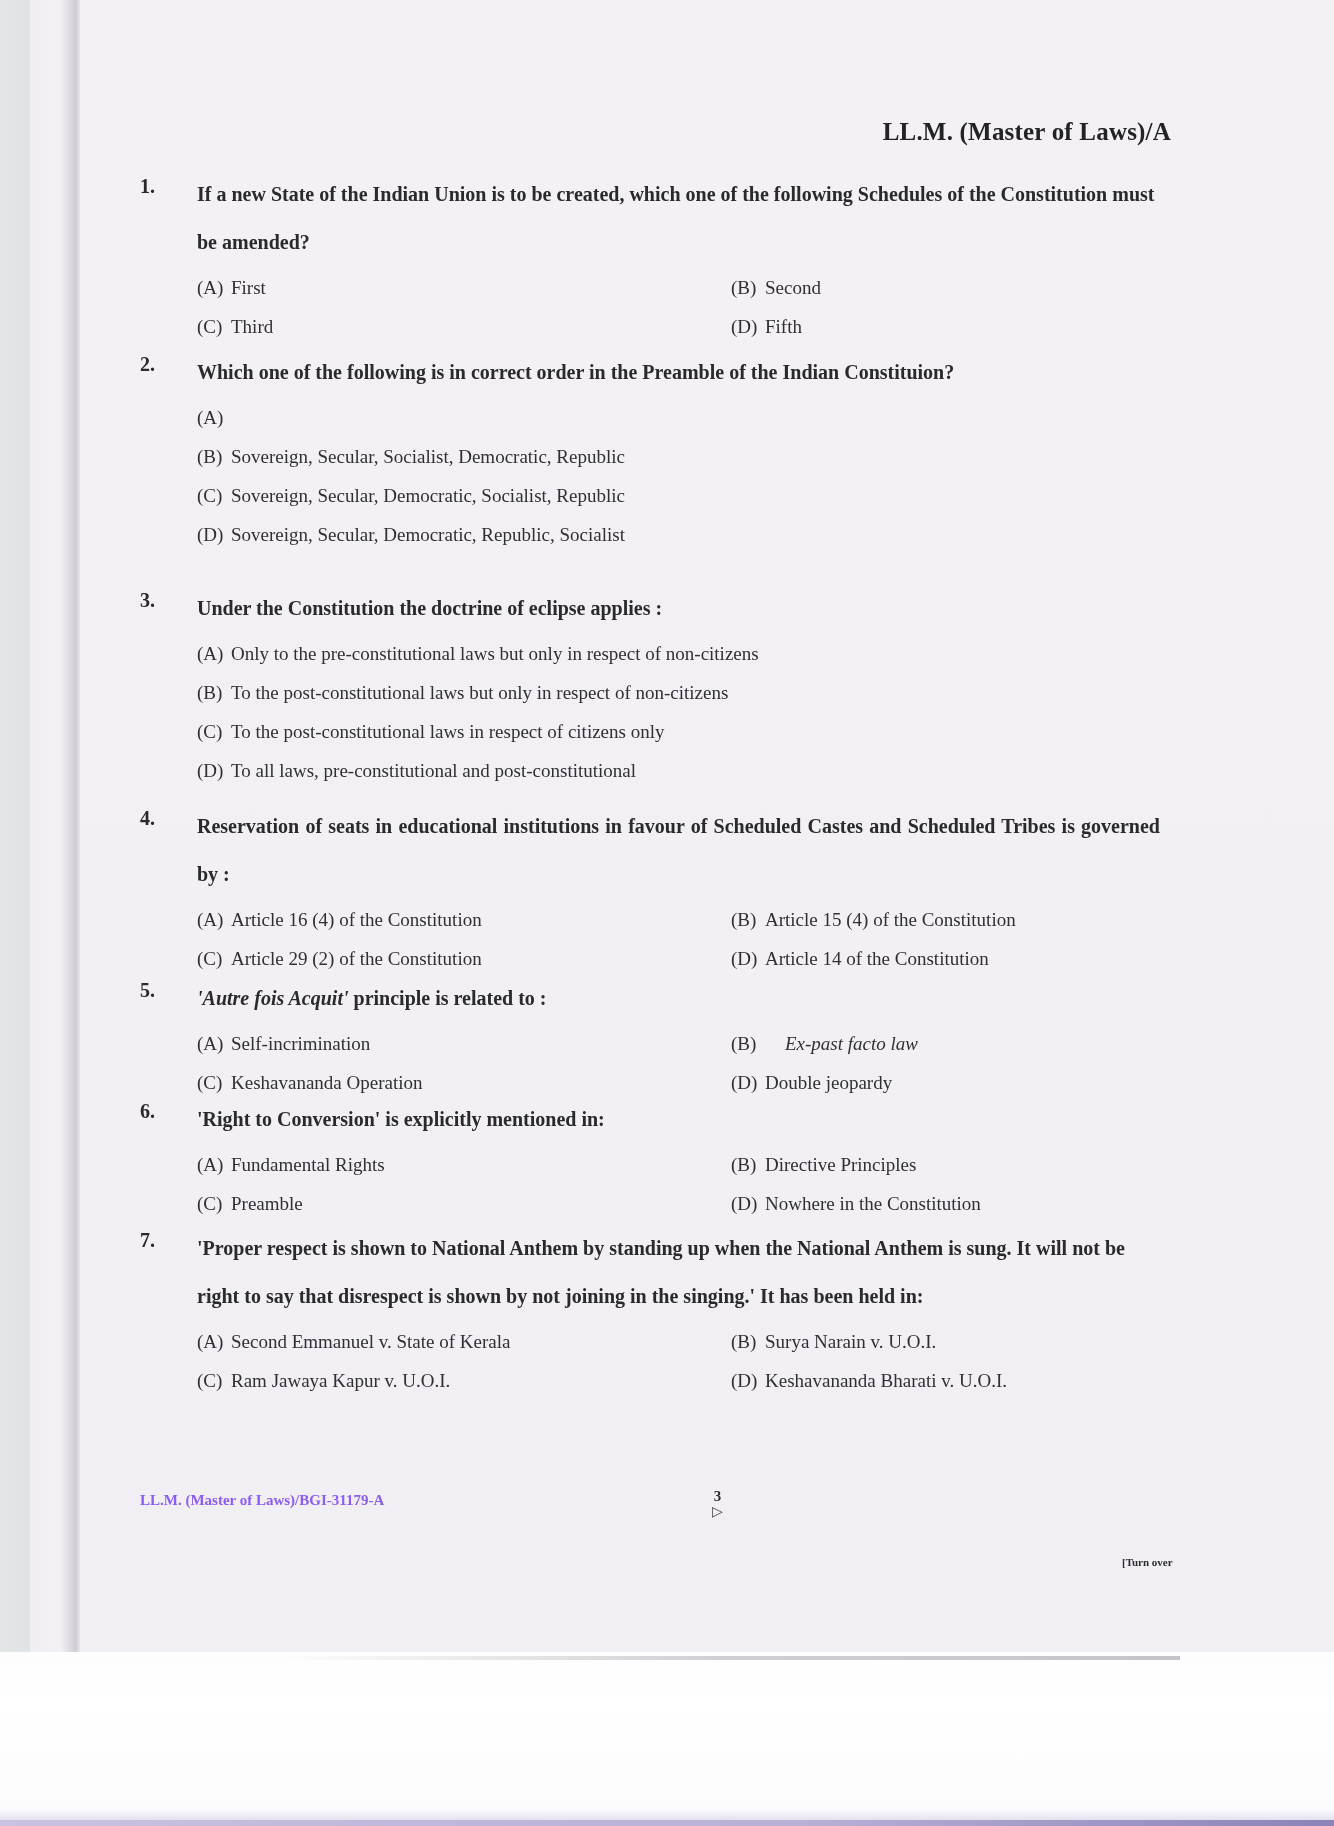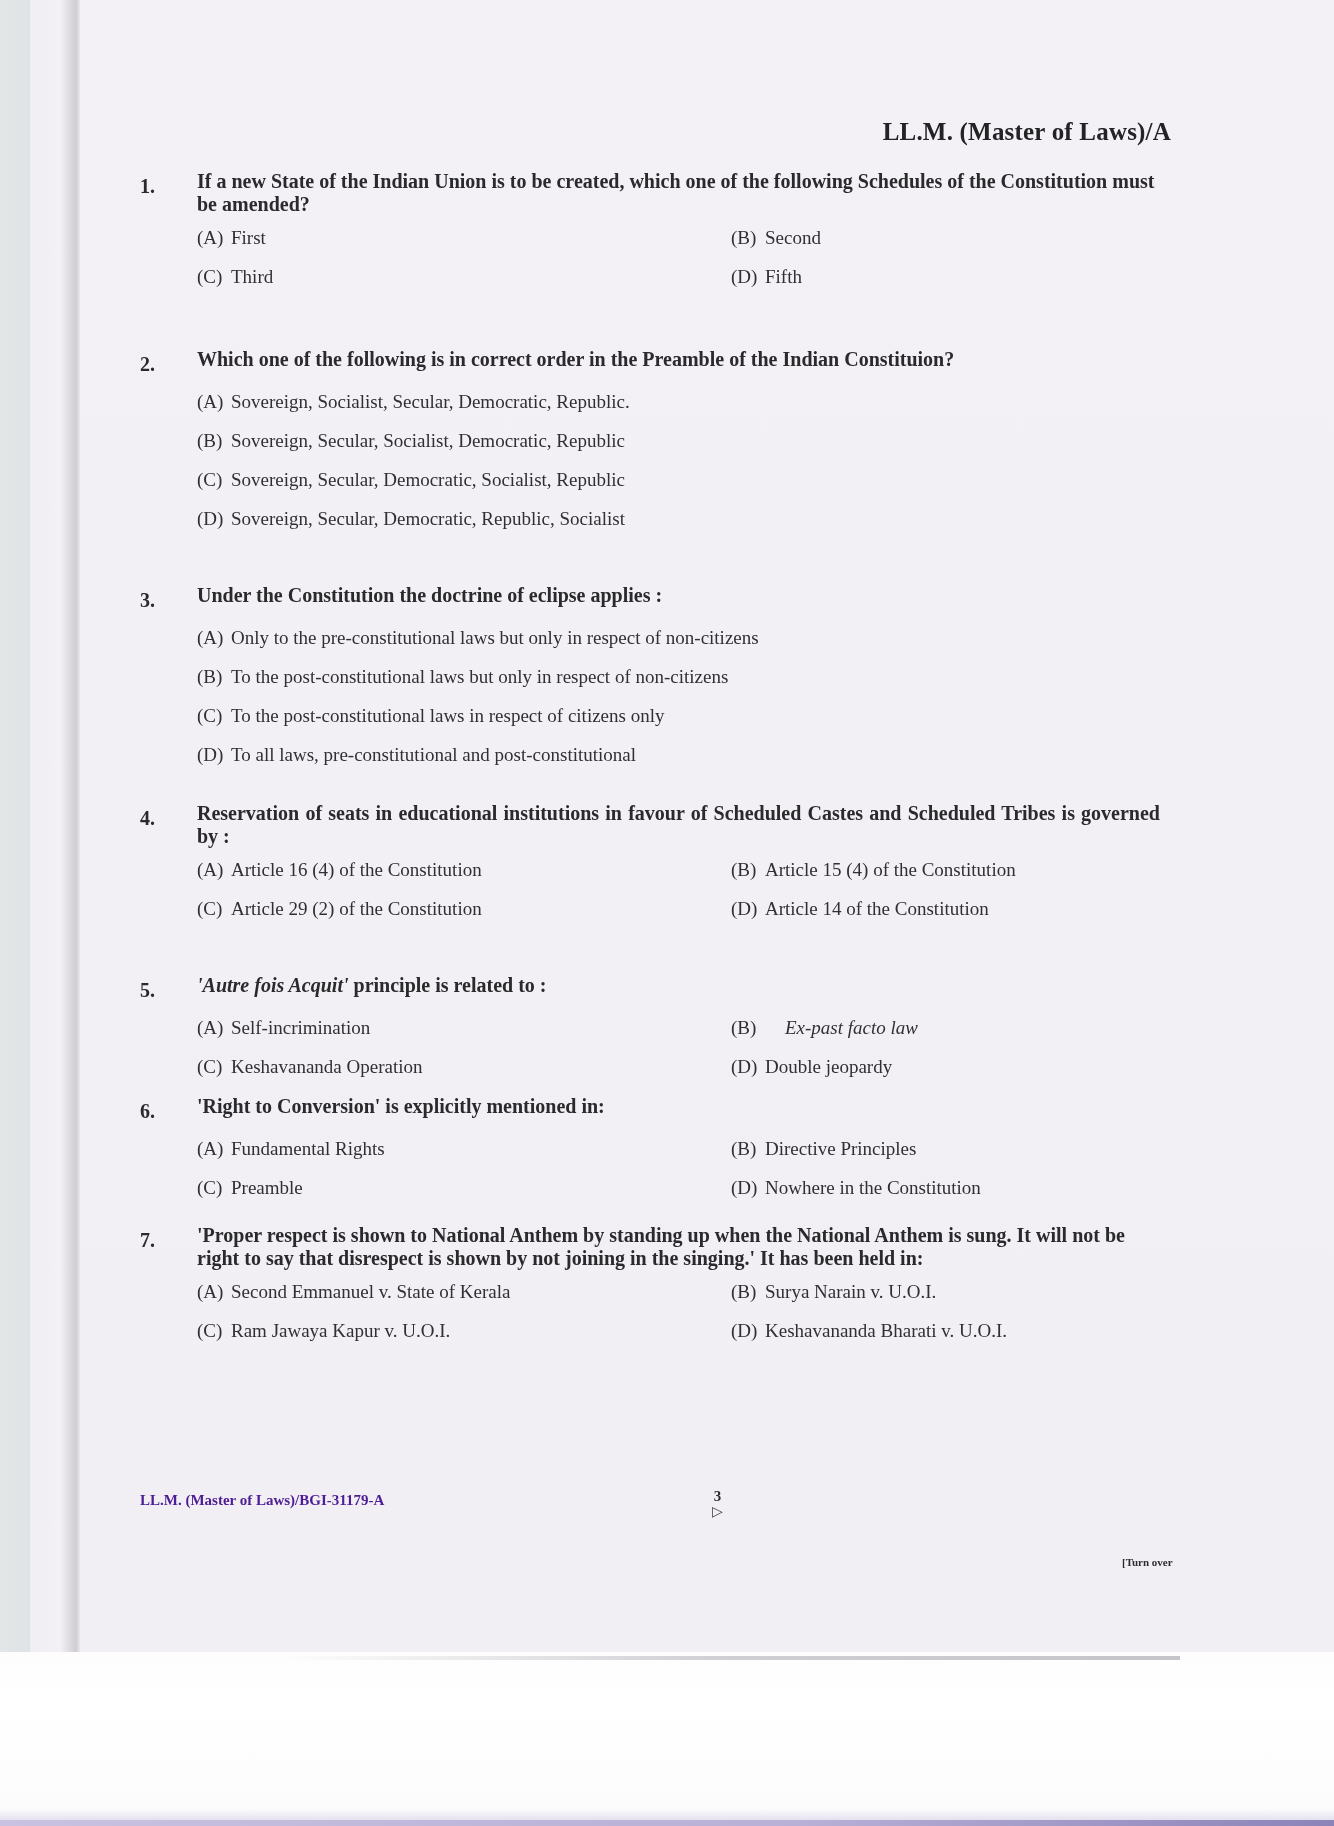--- a/index.html
+++ b/index.html
@@ -89,21 +89,21 @@
     flex: 0 0 57px;
     font-weight: bold;
     font-size: 20px;
     line-height: 32px;
     color: #2a2a2c;
   }
   .q-text {
     flex: 1;
     font-weight: bold;
     font-size: 20px;
-    line-height: 23px;
+    line-height: 48px;
     color: #2a2a2c;
   }
   .q-text .it { font-style: italic; }
   .options {
     margin-left: 57px;
     margin-top: 6px;
   }
   .opt-grid {
     display: grid;
     grid-template-columns: 534px 460px;
@@ -125,21 +125,21 @@
     flex: 0 0 34px;
   }
   .opt-text.it { font-style: italic; margin-left: 20px; }
 
   .footer-left {
     position: absolute;
     left: 140px;
     top: 1492px;
     font-size: 15px;
     font-weight: bold;
-    color: #4c1d95;
+    color: #8b5cf6;
   }
   .footer-page {
     position: absolute;
     left: 712px;
     top: 1488px;
     font-size: 15px;
     font-weight: bold;
     color: #2c2c30;
     text-align: center;
     line-height: 16px;
@@ -201,21 +201,20 @@
   </div>
 
   <div class="question" style="top:348px;">
     <div class="q-row">
       <div class="q-num">2.</div>
       <div class="q-text" style="width:780px;flex:0 0 780px;">Which one of the following is in correct order in the Preamble of the Indian Constituion?</div>
     </div>
     <div class="options opt-list">
       <div class="opt">
           <span class="opt-label">(A)</span>
-          <span class="opt-text">Sovereign, Socialist, Secular, Democratic, Republic.</span>
         </div>
       <div class="opt">
           <span class="opt-label">(B)</span>
           <span class="opt-text">Sovereign, Secular, Socialist, Democratic, Republic</span>
         </div>
       <div class="opt">
           <span class="opt-label">(C)</span>
           <span class="opt-text">Sovereign, Secular, Democratic, Socialist, Republic</span>
         </div>
       <div class="opt">

